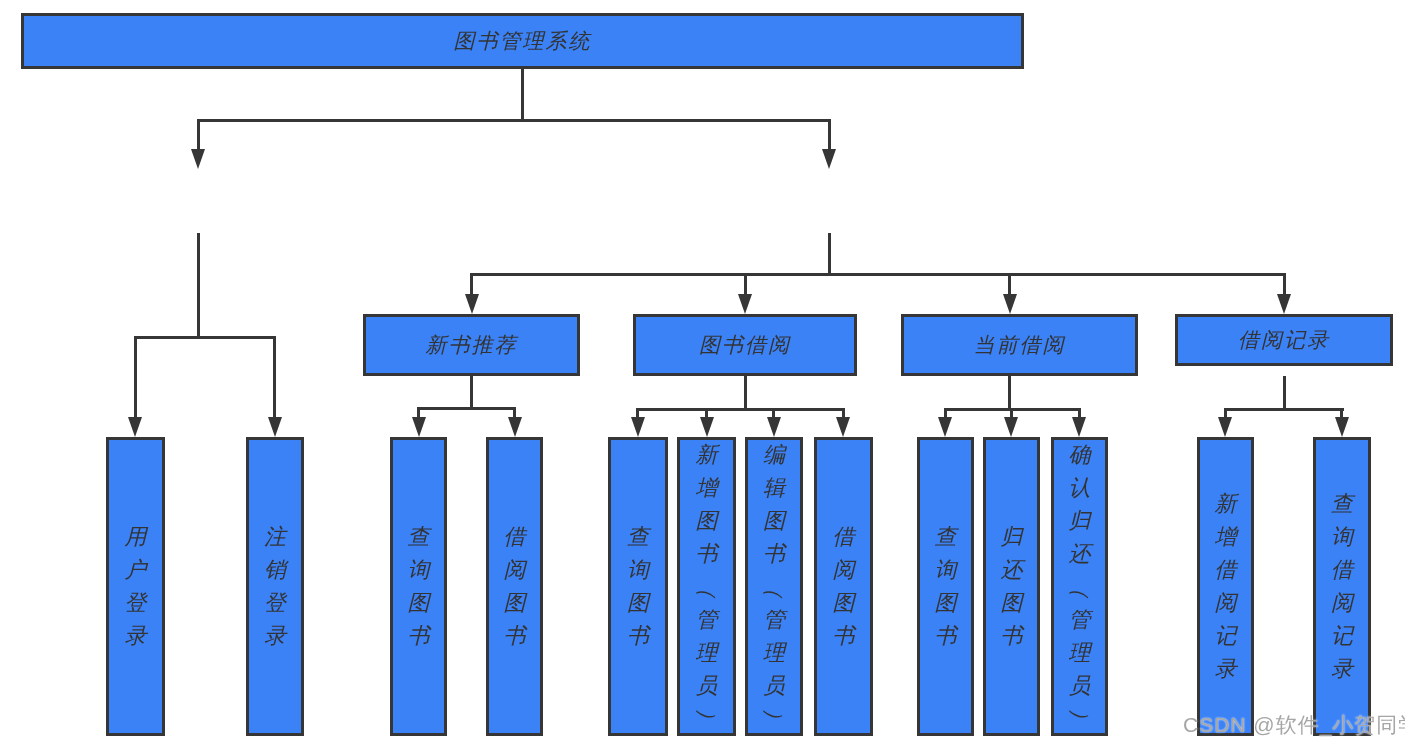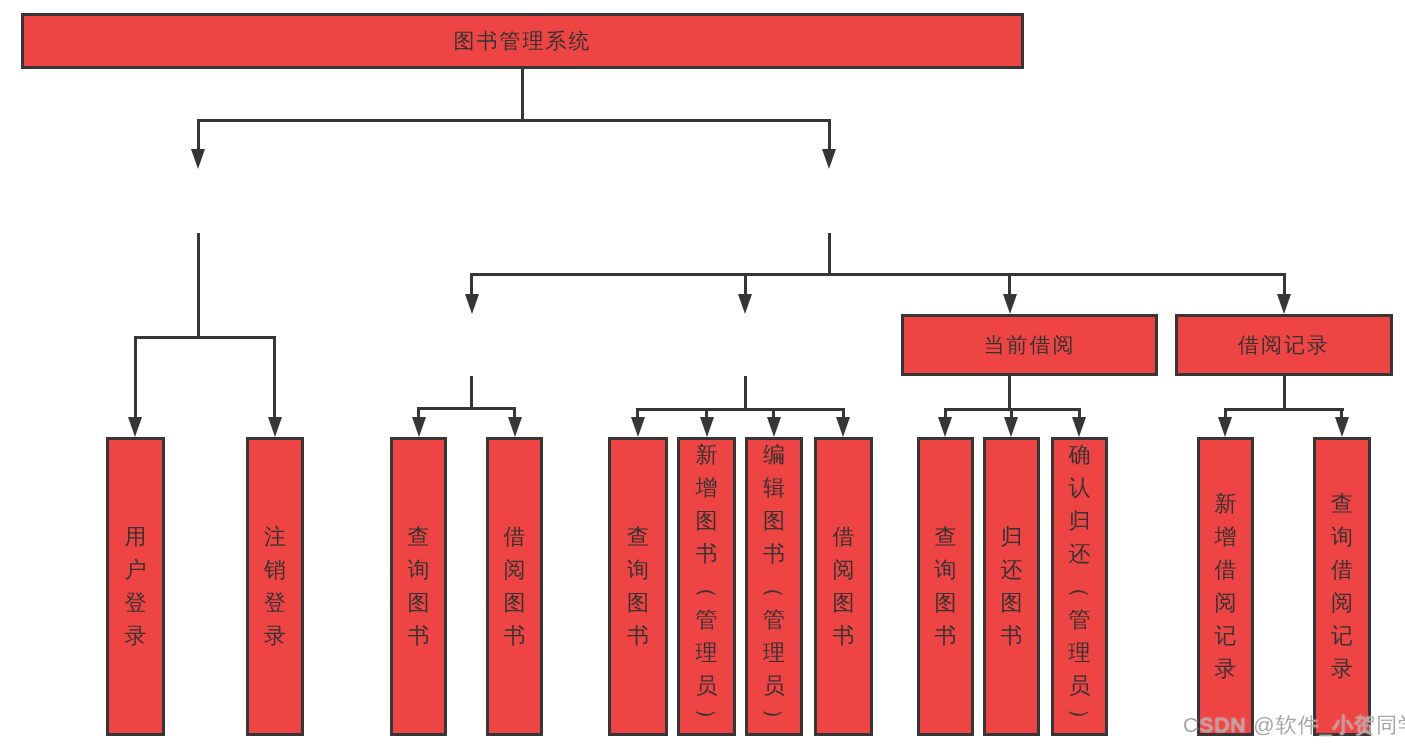--- a/index.html
+++ b/index.html
@@ -16,25 +16,26 @@
   .canvas{
     position:relative;
     width:1405px;
     height:747px;
     background:var(--background);
     overflow:hidden;
   }
   .box{
     position:absolute;
     border:3px solid var(--line);
-    background:#ef4444;
+    background:#3b82f6;
     color:var(--text);
     display:flex;
     align-items:center;
     justify-content:center;
+    font-style:italic;
   }
   .box.h{
     font-size:21px;
     letter-spacing:2px;
     white-space:nowrap;
   }
   .box.v{
     flex-direction:column;
     gap:11px;
     font-size:22px;
@@ -102,22 +103,24 @@
   <div class="hline" style="left:470px;top:273px;width:816px"></div>
   <div class="vline" style="left:470px;top:273px;height:21px"></div>
   <div class="arrow" style="left:465px;top:294px"></div>
   <div class="vline" style="left:744px;top:273px;height:21px"></div>
   <div class="arrow" style="left:738px;top:294px"></div>
   <div class="vline" style="left:1008px;top:273px;height:21px"></div>
   <div class="arrow" style="left:1003px;top:294px"></div>
   <div class="vline" style="left:1283px;top:273px;height:21px"></div>
   <div class="arrow" style="left:1277px;top:294px"></div>
 
-  <div class="box h" style="left:901px;top:314px;width:257px;height:62px">当前借阅</div>
-  <div class="box h" style="left:1175px;top:314px;width:218px;height:62px">借阅记录</div>
+  <div class="box h" style="left:363px;top:314px;width:217px;height:62px">新书推荐</div>
+  <div class="box h" style="left:633px;top:314px;width:224px;height:62px">图书借阅</div>
+  <div class="box h" style="left:901px;top:314px;width:237px;height:62px">当前借阅</div>
+  <div class="box h" style="left:1175px;top:314px;width:218px;height:52px">借阅记录</div>
 
   <div class="vline" style="left:470px;top:376px;height:31px"></div>
   <div class="hline" style="left:417px;top:407px;width:99px"></div>
   <div class="vline" style="left:417px;top:407px;height:10px"></div>
   <div class="arrow" style="left:412px;top:417px"></div>
   <div class="vline" style="left:513px;top:407px;height:10px"></div>
   <div class="arrow" style="left:508px;top:417px"></div>
 
   <div class="vline" style="left:744px;top:376px;height:32px"></div>
   <div class="hline" style="left:636px;top:408px;width:209px"></div>

